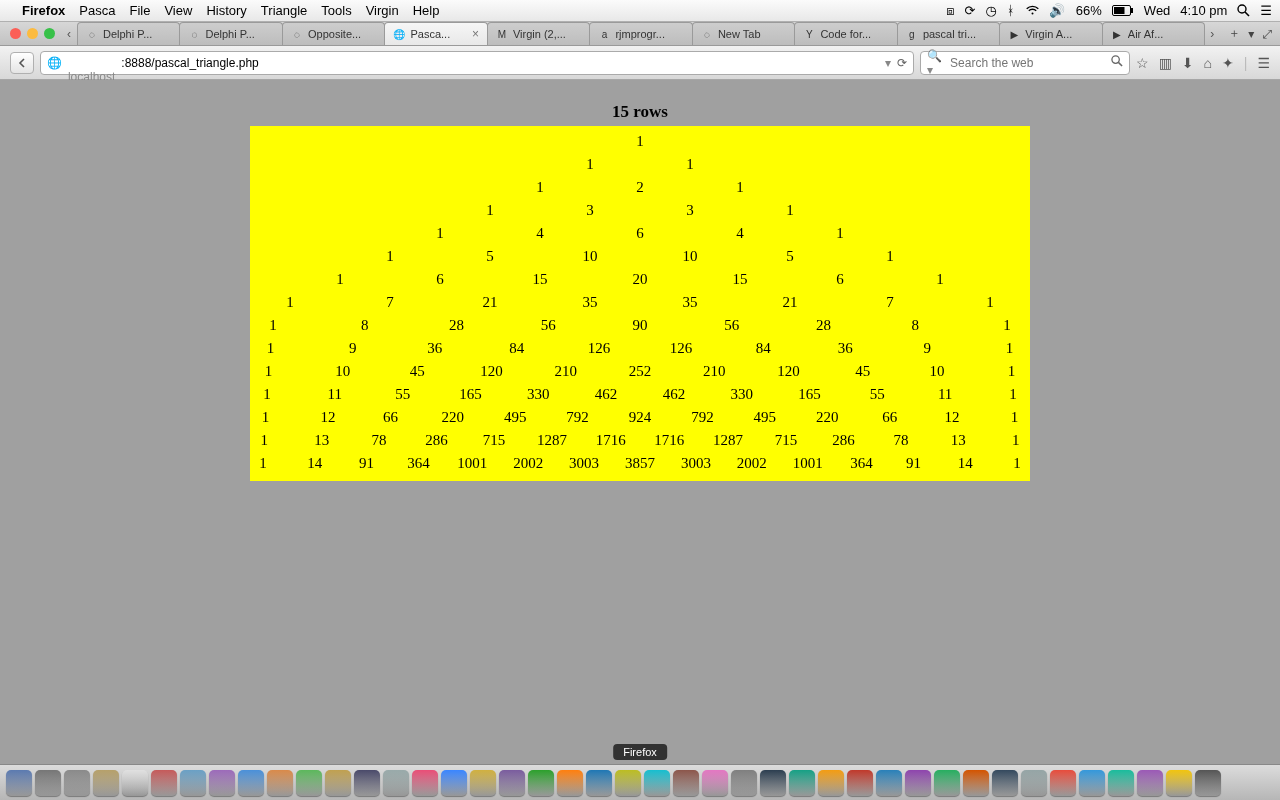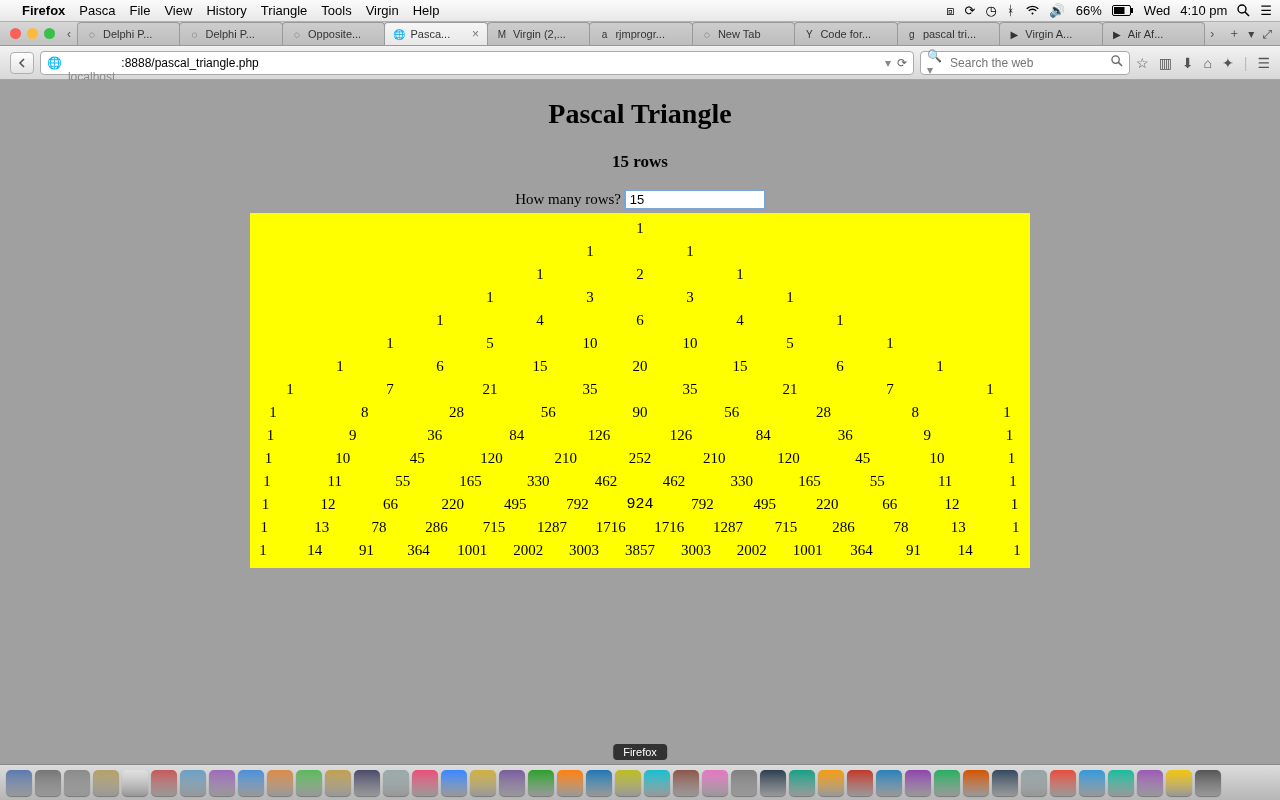--- a/index.html
+++ b/index.html
@@ -193,26 +193,21 @@
     <span>▥</span>
     <span>⬇</span>
     <span>⌂</span>
     <span>✦</span>
     <span style="color:#bbb">|</span>
     <span>☰</span>
   </div>
 </div>
 
 <div class="viewport">
-  <div class="page-h1">Pascal Triangle</div>
   <div class="page-h3">15 rows</div>
-  <div class="formrow">
-    <span>How many rows?</span>
-    <input type="number" value="15" style="">
-  </div>
   <div class="tri-wrap" id="triangle-host">
       <div class="tri-row">
         <span style="width: 50px;">1</span>
       </div>
       <div class="tri-row">
         <span style="width: 50px;">1</span>
         <span style="width: 50px;"></span>
         <span style="width: 50px;">1</span>
       </div>
       <div class="tri-row">
@@ -381,21 +376,21 @@
         <span style="width: 50px;">12</span>
         <span style="width: 50px;"></span>
         <span style="width: 50px;">66</span>
         <span style="width: 50px;"></span>
         <span style="width: 50px;">220</span>
         <span style="width: 50px;"></span>
         <span style="width: 50px;">495</span>
         <span style="width: 50px;"></span>
         <span style="width: 50px;">792</span>
         <span style="width: 50px;"></span>
-        <span style="width: 50px; font-family: Liberation Mono, monospace;">924</span>
+        <span style="width: 50px;">924</span>
         <span style="width: 50px;"></span>
         <span style="width: 50px;">792</span>
         <span style="width: 50px;"></span>
         <span style="width: 50px;">495</span>
         <span style="width: 50px;"></span>
         <span style="width: 50px;">220</span>
         <span style="width: 50px;"></span>
         <span style="width: 50px;">66</span>
         <span style="width: 50px;"></span>
         <span style="width: 50px;">12</span>

